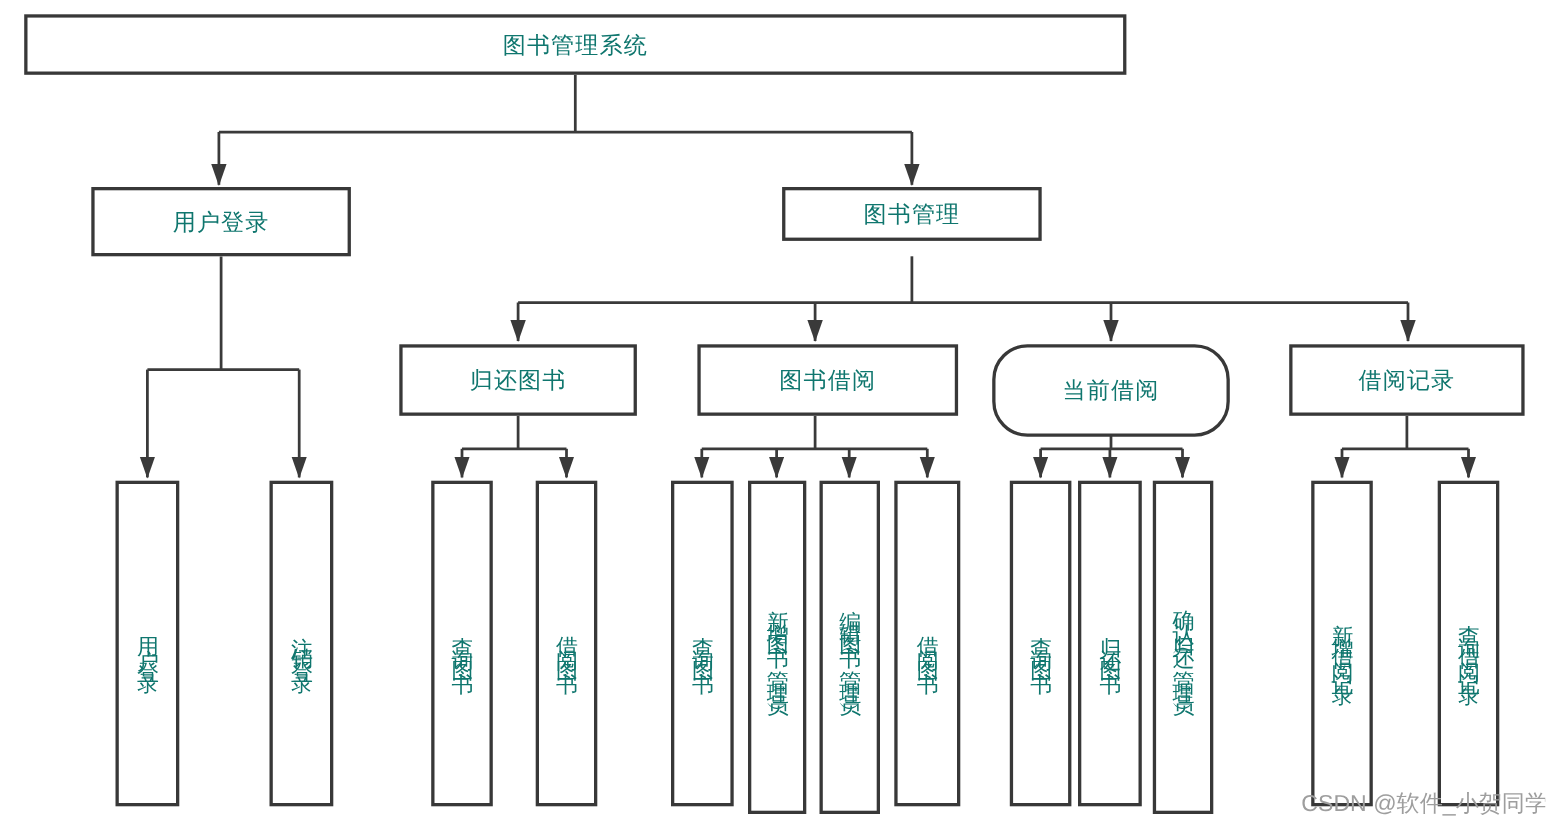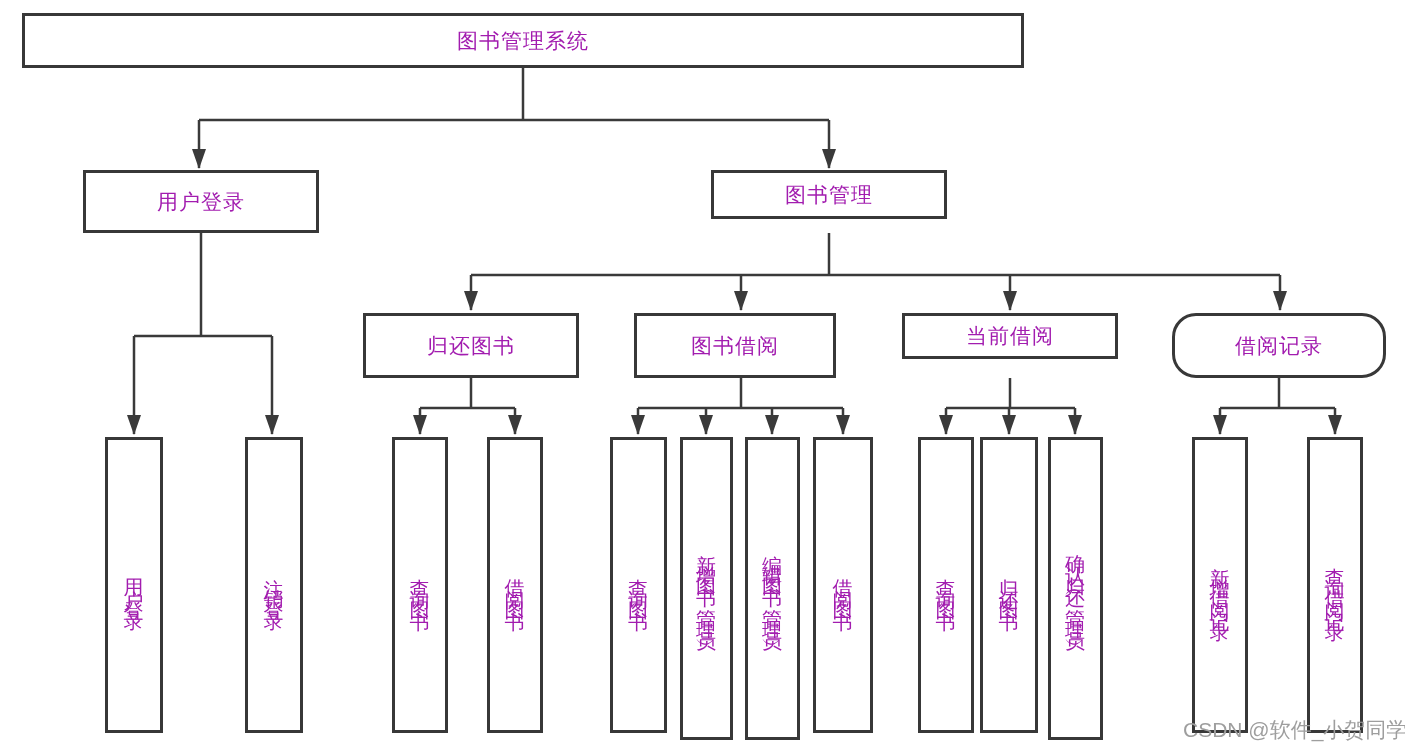--- a/index.html
+++ b/index.html
@@ -9,44 +9,44 @@
     background:#ffffff;
     font-family:"Liberation Sans","DejaVu Sans",sans-serif;
     overflow:hidden;
   }
   .lines{position:absolute;left:0;top:0;width:1405px;height:747px;}
   .box{
     position:absolute;
     box-sizing:border-box;
     border:3px solid #383838;
     background:#ffffff;
-    color:#a21caf;
+    color:#0f766e;
     display:flex;
     align-items:center;
     justify-content:center;
     z-index:2;
   }
   .h{font-size:21px;letter-spacing:1px;white-space:nowrap;}
   .v{
     writing-mode:vertical-rl;
     text-orientation:mixed;
     font-size:20px;
     line-height:1;
     letter-spacing:11px;
   }
   
   .root{left:22px;top:13px;width:1002px;height:55px;}
   
   .n-user-login{left:83px;top:170px;width:236px;height:63px;}
   .n-book-mgmt{left:711px;top:170px;width:236px;height:49px;}
   
   .n-new-books{left:363px;top:313px;width:216px;height:65px;}
-  .n-borrowing{left:634px;top:313px;width:202px;height:65px;}
-  .n-current{left:902px;top:313px;width:216px;height:46px;}
-  .n-records{left:1172px;top:313px;width:214px;height:65px;border-radius:24px;}
+  .n-borrowing{left:634px;top:313px;width:237px;height:65px;}
+  .n-current{left:902px;top:313px;width:216px;height:84px;border-radius:32px;}
+  .n-records{left:1172px;top:313px;width:214px;height:65px;}
   
   .leaf{top:437px;height:296px;}
   .leaf-tall{top:437px;height:303px;}
   .l-login{left:105px;width:58px;}
   .l-logout{left:245px;width:58px;}
   .l-nb-query{left:392px;width:56px;}
   .l-nb-borrow{left:487px;width:56px;}
   .l-bb-query{left:610px;width:57px;}
   .l-bb-add{left:680px;width:53px;}
   .l-bb-edit{left:745px;width:55px;}

